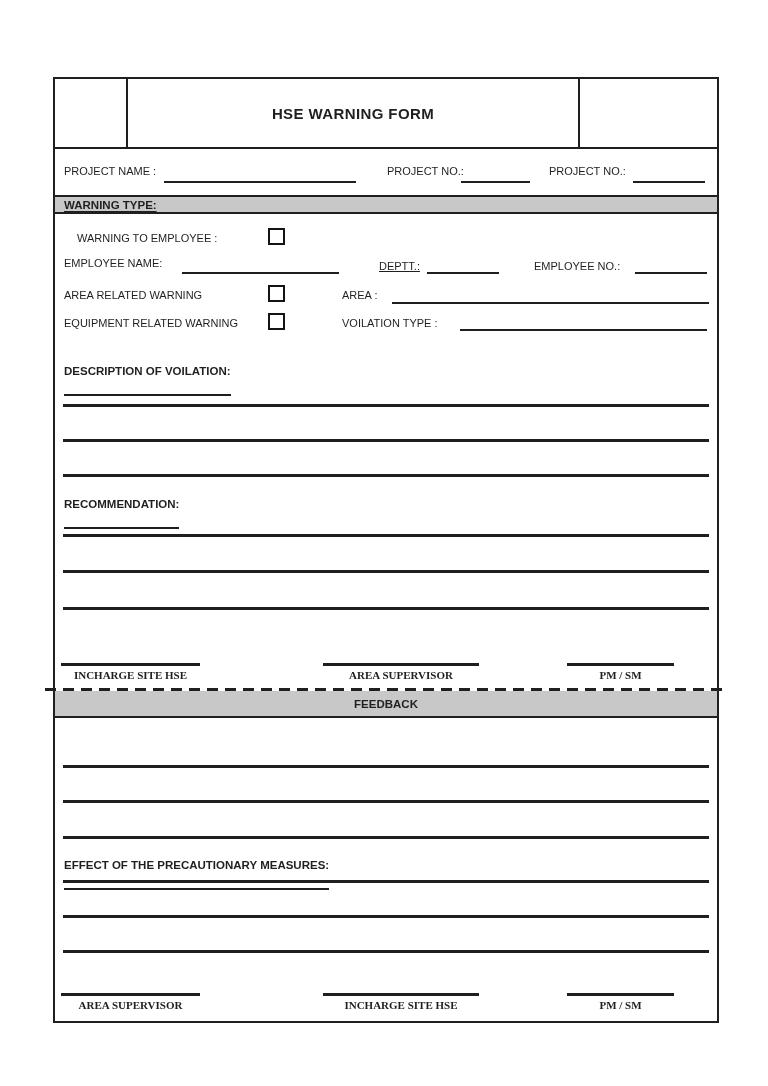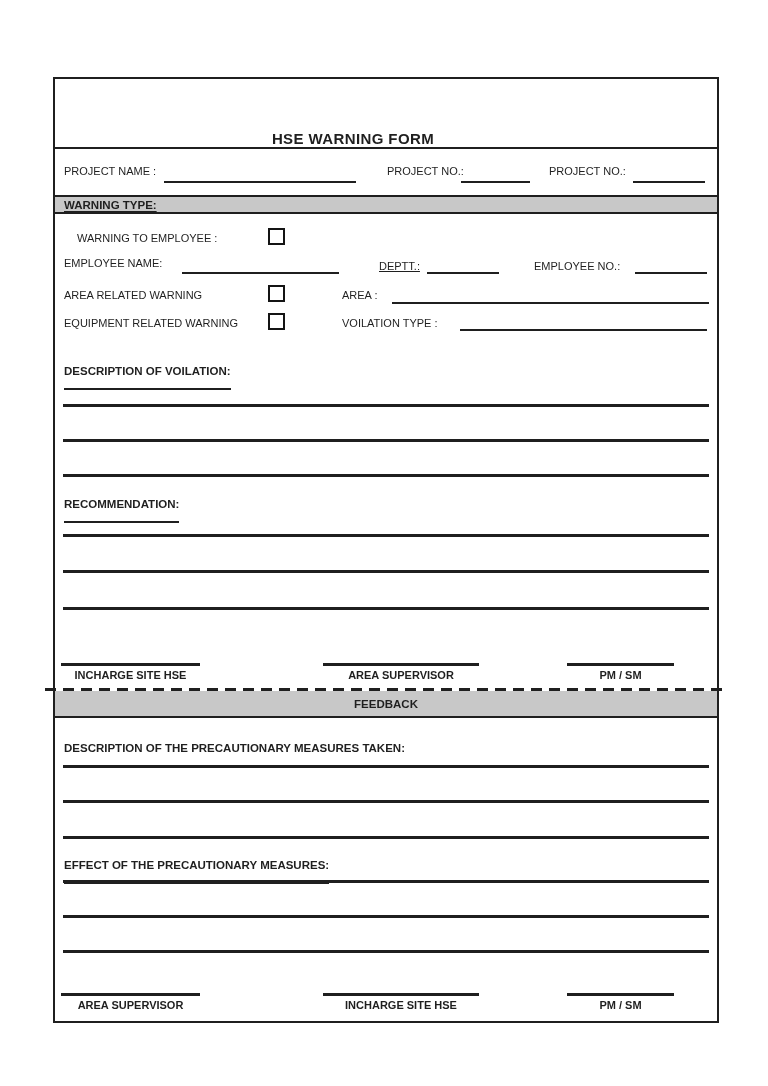--- a/index.html
+++ b/index.html
@@ -6,32 +6,32 @@
     --ink:#1f1f1f;
     --bar:#c8c8c8;
   }
   *{margin:0;padding:0;box-sizing:border-box;}
   html,body{width:768px;height:1086px;background:#ffffff;}
   body{font-family:"Liberation Sans","DejaVu Sans",sans-serif;color:var(--ink);}
   .page{position:relative;width:768px;height:1086px;background:#ffffff;overflow:hidden;}
   .form{position:absolute;left:53px;top:77px;width:666px;height:946px;border:2px solid var(--ink);}
   .abs{position:absolute;}
   .lbl{font-size:11px;line-height:13px;white-space:nowrap;}
-  .sec-h{font-size:11.5px;font-weight:bold;white-space:nowrap;border-bottom:2px solid var(--ink);padding-bottom:11px;display:inline-block;}
+  .sec-h{font-size:11.5px;font-weight:bold;white-space:nowrap;border-bottom:2px solid var(--ink);padding-bottom:17px;display:inline-block;}
   .fill{height:0;border-bottom:2px solid var(--ink);font-size:11px;line-height:0;}
   .rule{position:absolute;left:8px;width:646px;height:2.5px;background:var(--ink);}
   .checkbox{width:17px;height:17px;border:2.5px solid #141414;background:#ffffff;}
-  .hdr{position:absolute;left:0;top:0;right:0;height:70px;display:flex;border-bottom:2px solid var(--ink);align-items:flex-end;}
+  .hdr{position:absolute;left:0;top:0;right:0;height:70px;display:flex;border-bottom:2px solid var(--ink);}
   .hdr-left{width:73px;border-right:2px solid var(--ink);}
   .hdr-mid{flex:1;display:flex;align-items:center;justify-content:center;}
   .hdr-right{width:139px;border-left:2px solid var(--ink);}
   .title{font-size:15px;font-weight:bold;letter-spacing:.4px;white-space:nowrap;}
   .graybar{position:absolute;left:0;right:0;height:19px;background:var(--bar);border-top:2px solid var(--ink);border-bottom:2px solid var(--ink);display:flex;align-items:center;}
   .graybar .bar-text{font-size:11.5px;font-weight:bold;}
-  .sig{position:absolute;text-align:center;}
+  .sig{position:absolute;text-align:center;font-family:Liberation Serif, serif;}
   .sig-rule{height:3px;background:var(--ink);margin-bottom:3px;}
   .sig-name{font-size:11px;font-weight:bold;white-space:nowrap;}
   .dashed{position:absolute;left:-10px;width:684px;height:3px;
           background:repeating-linear-gradient(90deg,var(--ink) 0 11px,transparent 11px 18px);}
   .feedback-bar{justify-content:center;border-top:none;}
 </style>
 </head>
 <body>
 
 <div class="page">
@@ -102,23 +102,20 @@
       <div class="sig-rule"></div>
       <div class="sig-name">PM / SM</div>
     </div>
 
     <div class="dashed" style="top:609px;"></div>
 
     <div class="graybar feedback-bar" style="top:612px;height:27px;">
       <span class="bar-text">FEEDBACK</span>
     </div>
 
-    <div class="abs" style="left:9px;top:659px;">
-      <span class="sec-h">DESCRIPTION OF THE PRECAUTIONARY MEASURES TAKEN:</span>
-    </div>
     <div class="rule" style="top:686px;"></div>
     <div class="rule" style="top:721px;"></div>
     <div class="rule" style="top:757px;"></div>
 
     <div class="abs" style="left:9px;top:776px;">
       <span class="sec-h">EFFECT OF THE PRECAUTIONARY MEASURES:</span>
     </div>
     <div class="rule" style="top:801px;"></div>
     <div class="rule" style="top:836px;"></div>
     <div class="rule" style="top:871px;"></div>

